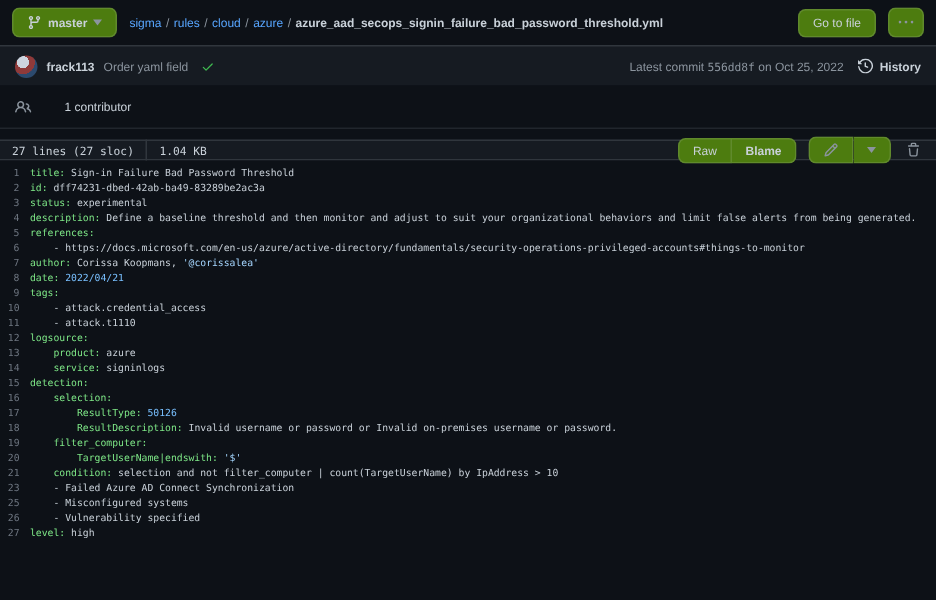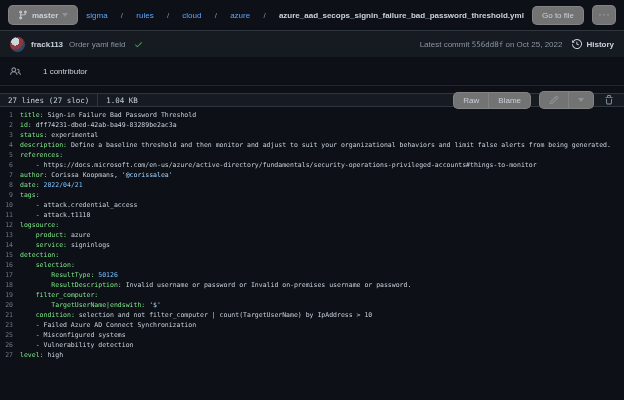--- a/index.html
+++ b/index.html
@@ -12,30 +12,30 @@
   }
   svg { display: block; }
 
   
   .topbar {
     height: 30px; display: flex; align-items: center;
     padding: 0 8px; gap: 8px; background: #0d1117;
   }
   .btn {
     display: inline-flex; align-items: center; gap: 4px;
-    background: #737373; border: 1px solid rgba(240,246,252,0.12);
+    background: #4d7c0f; border: 1px solid rgba(240,246,252,0.12);
     border-radius: 5px; color: #c9d1d9; font-size: 8px;
     padding: 4px 9px; cursor: pointer; white-space: nowrap;
   }
   .branch-btn { font-weight: bold; }
   .caret {
     width: 0; height: 0; border-left: 3px solid transparent;
     border-right: 3px solid transparent; border-top: 4px solid #8b949e;
   }
-  .breadcrumb { display: flex; align-items: center; gap: 3px; flex: 1; min-width: 0; white-space: nowrap; justify-content: space-between; }
+  .breadcrumb { display: flex; align-items: center; gap: 3px; flex: 1; min-width: 0; white-space: nowrap; }
   .breadcrumb a { color: #58a6ff; text-decoration: none; }
   .crumb-sep { color: #8b949e; }
   .breadcrumb .filename { color: #c9d1d9; font-weight: bold; }
   .kebab-btn { padding: 4px 6px; }
 
   
   .commit-header {
     height: 27px; background: #161b22;
     border-top: 1px solid #30363d;
     display: flex; align-items: center; padding: 0 10px; gap: 6px;
@@ -67,21 +67,21 @@
     height: 14px; background: #161b22;
     border-top: 1px solid #30363d; border-bottom: 1px solid #30363d;
     display: flex; align-items: center; padding: 0 8px; gap: 8px;
   }
   .file-meta { display: flex; align-items: center; gap: 8px; font-family: "DejaVu Sans Mono", monospace; font-size: 7.5px; color: #c9d1d9; }
   .meta-divider { width: 1px; height: 14px; background: #30363d; }
   .file-actions { margin-left: auto; display: flex; align-items: center; gap: 8px; }
   .seg-group { display: inline-flex; }
   .seg-group .btn { border-radius: 0; padding: 3px 9px; }
   .seg-group .btn:first-child { border-radius: 5px 0 0 5px; }
-  .seg-group .btn:last-child { border-radius: 0 5px 5px 0; border-left: none; }
+  .seg-group .btn:last-child { border-radius: 0 5px 5px 0; border-left: none; font-weight: bold; }
   .icon-btn { padding: 3px 7px; color: #8b949e; }
   .trash-plain { color: #8b949e; background: none; border: none; padding: 0 2px; cursor: pointer; }
 
   
   .code-body { background: #0d1117; padding-top: 3px; }
   .code-line { display: flex; height: 10px; line-height: 10px; }
   .ln {
     width: 20px; flex: none; text-align: right; padding-right: 7px;
     color: #6e7681; font-family: "DejaVu Sans Mono", monospace; font-size: 6.5px;
     cursor: pointer; user-select: none;
@@ -289,19 +289,19 @@
     <div class="code-line">
       <span class="ln">23</span>
       <span class="lc"><span class="v">    - Failed Azure AD Connect Synchronization</span></span>
     </div>
     <div class="code-line">
       <span class="ln">25</span>
       <span class="lc"><span class="v">    - Misconfigured systems</span></span>
     </div>
     <div class="code-line">
       <span class="ln">26</span>
-      <span class="lc"><span class="v">    - Vulnerability detection</span></span>
+      <span class="lc"><span class="v">    - Vulnerability specified</span></span>
     </div>
     <div class="code-line">
       <span class="ln">27</span>
       <span class="lc"><span class="k">level:</span><span class="v"> high</span></span>
     </div>
   </div>
 
 </body></html>

